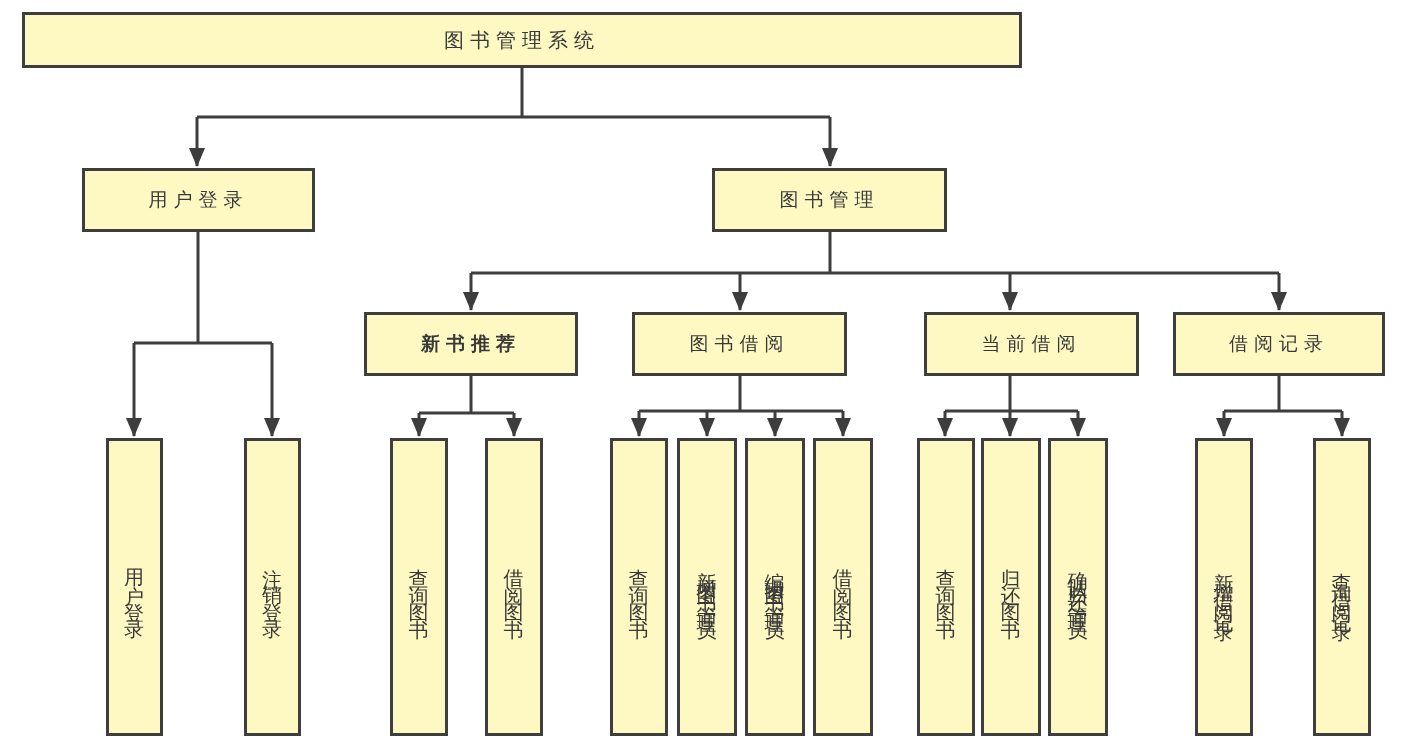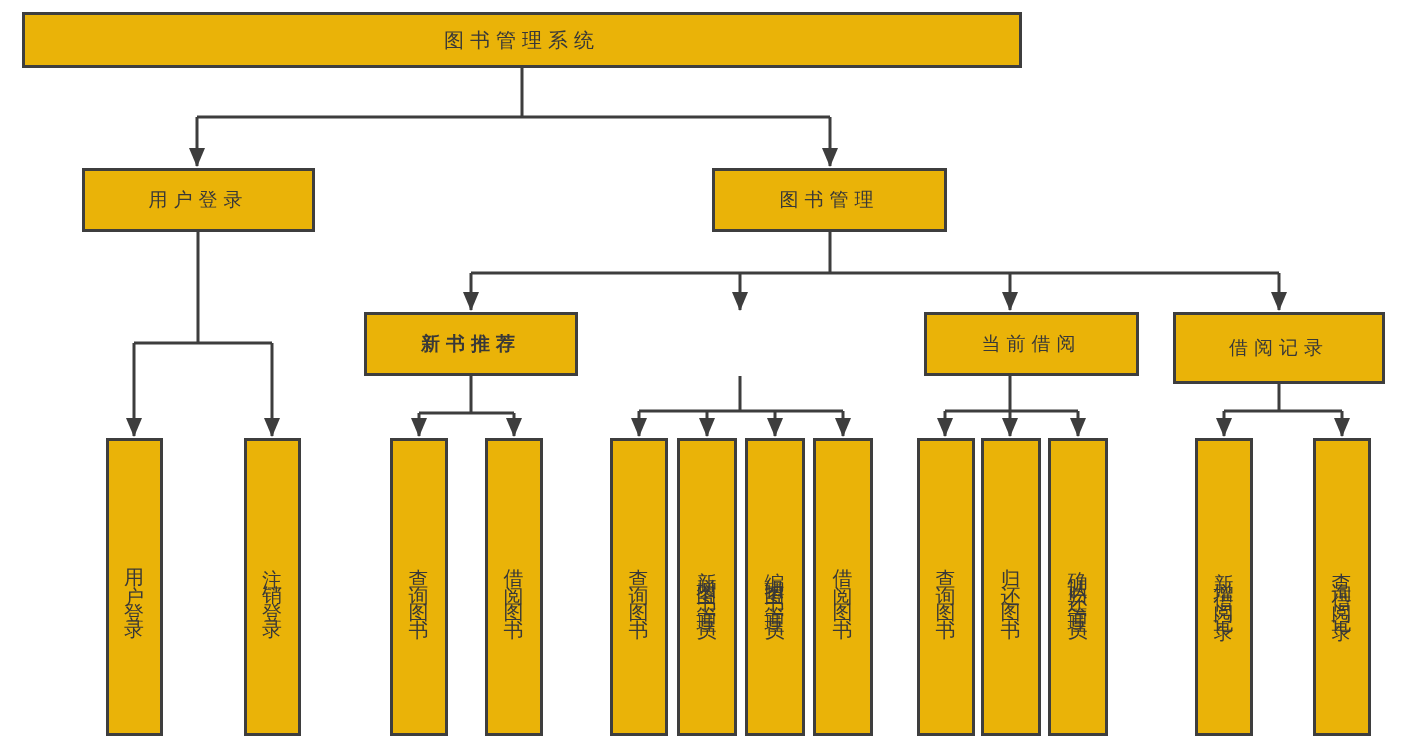--- a/index.html
+++ b/index.html
@@ -28,21 +28,21 @@
     stroke-width: 3;
     fill: none;
   }
   .connectors .head {
     fill: #3d3d3d;
     stroke: none;
   }
   .box {
     position: absolute;
     box-sizing: border-box;
-    background: #eab308;
+    background: #fef9c3;
     border: 3px solid #3e3e3e;
     display: flex;
     align-items: center;
     justify-content: center;
     color: #383838;
   }
   .hbox {
     font-size: 19px;
     letter-spacing: 6px;
     white-space: nowrap;
@@ -137,24 +137,27 @@
   <div class="box hbox" style="left:82px; top:168px; width:233px; height:64px;">
     <span>用户登录</span>
   </div>
   <div class="box hbox" style="left:712px; top:168px; width:235px; height:64px;">
     <span>图书管理</span>
   </div>
 
   <div class="box hbox" style="left:364px; top:312px; width:214px; height:64px;font-weight:bold;">
     <span>新书推荐</span>
   </div>
+  <div class="box hbox" style="left:632px; top:312px; width:215px; height:64px;">
+    <span>图书借阅</span>
+  </div>
   <div class="box hbox" style="left:924px; top:312px; width:215px; height:64px;">
     <span>当前借阅</span>
   </div>
-  <div class="box hbox" style="left:1173px; top:312px; width:212px; height:72px;">
+  <div class="box hbox" style="left:1173px; top:312px; width:212px; height:64px;">
     <span>借阅记录</span>
   </div>
 
   <div class="box leaf pitch-wide" style="left:106px; top:438px; width:57px; height:298px;">
     <span>用户登录</span>
   </div>
   <div class="box leaf pitch-wide" style="left:244px; top:438px; width:57px; height:298px;">
     <span>注销登录</span>
   </div>
 

